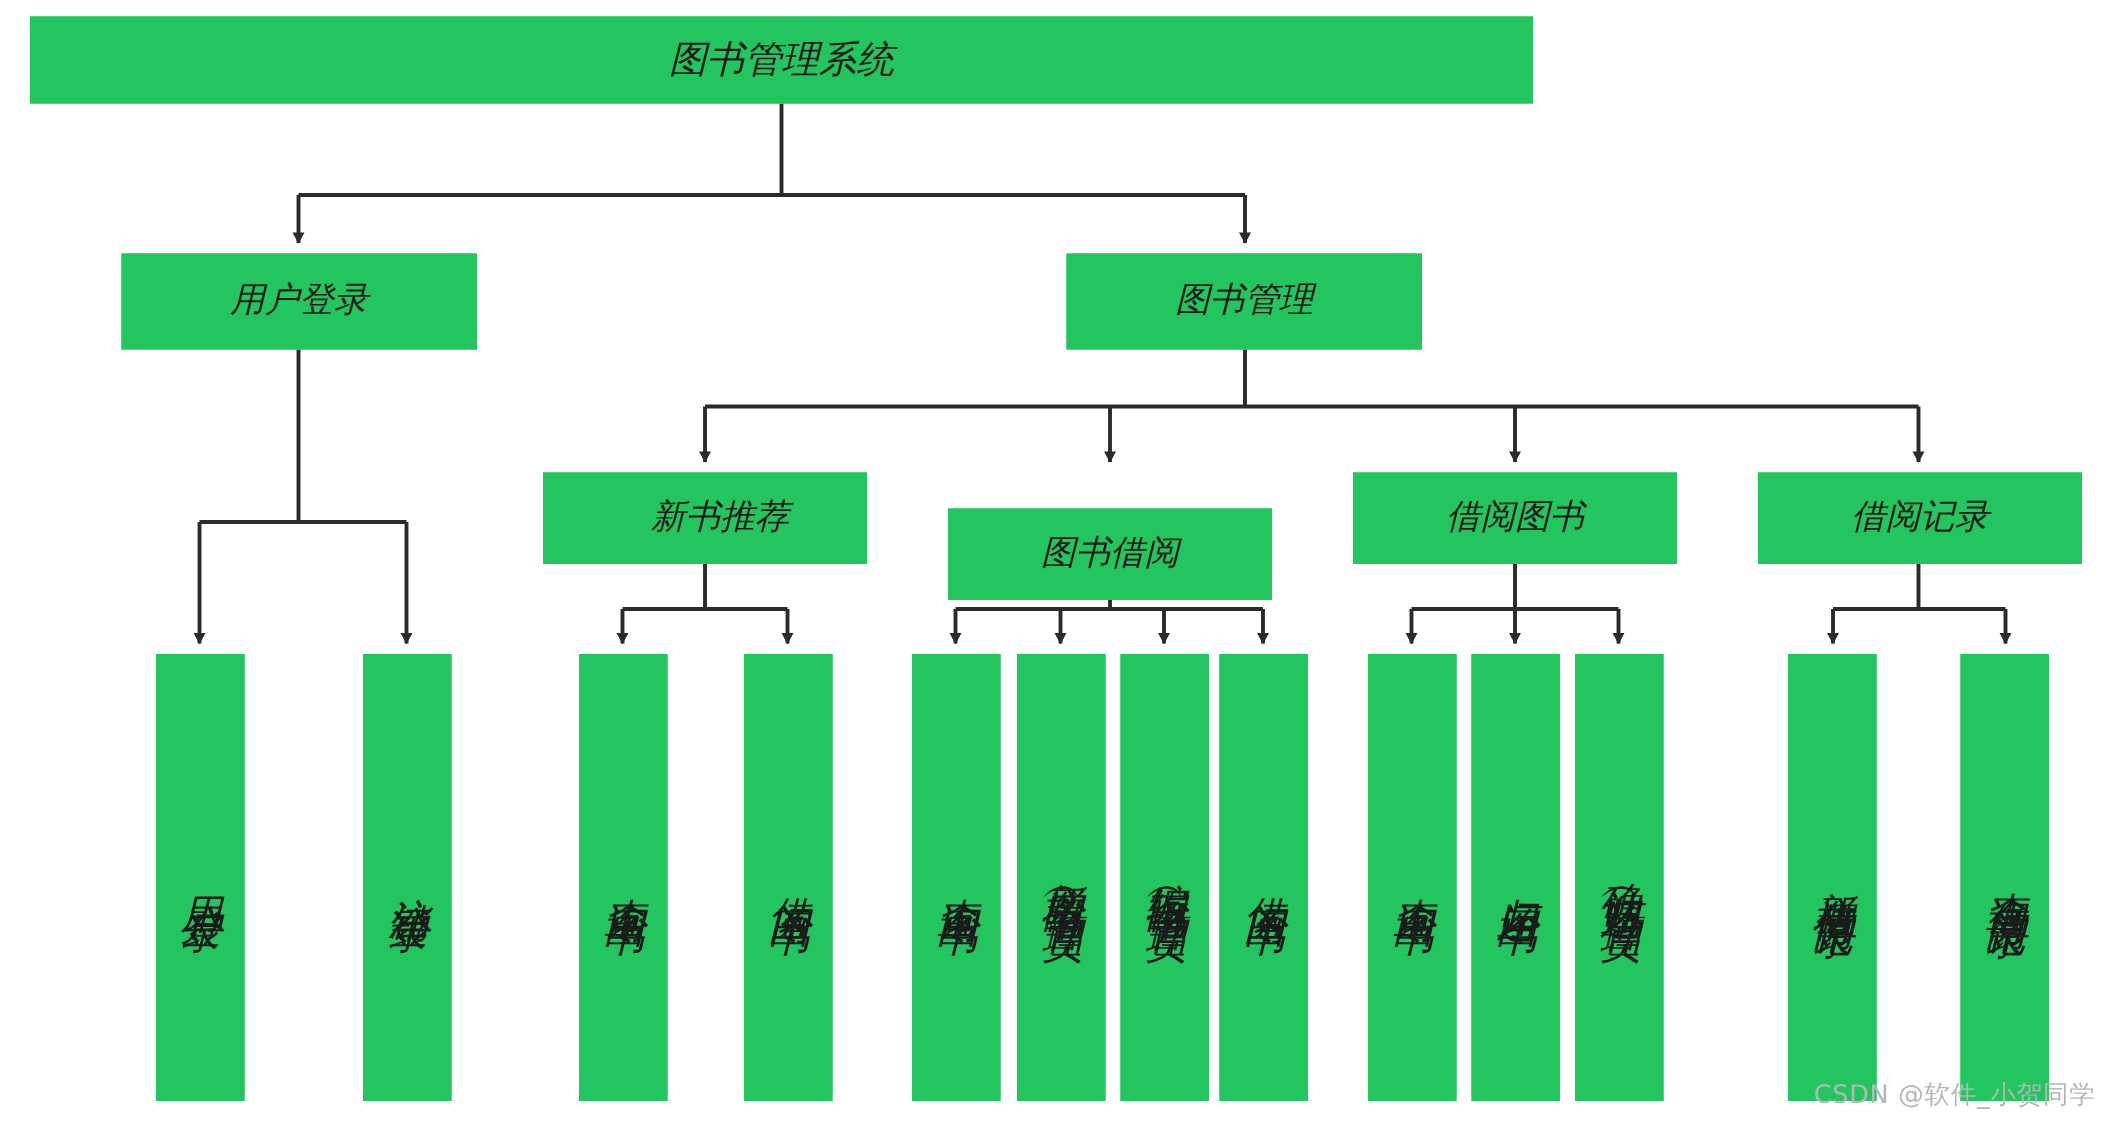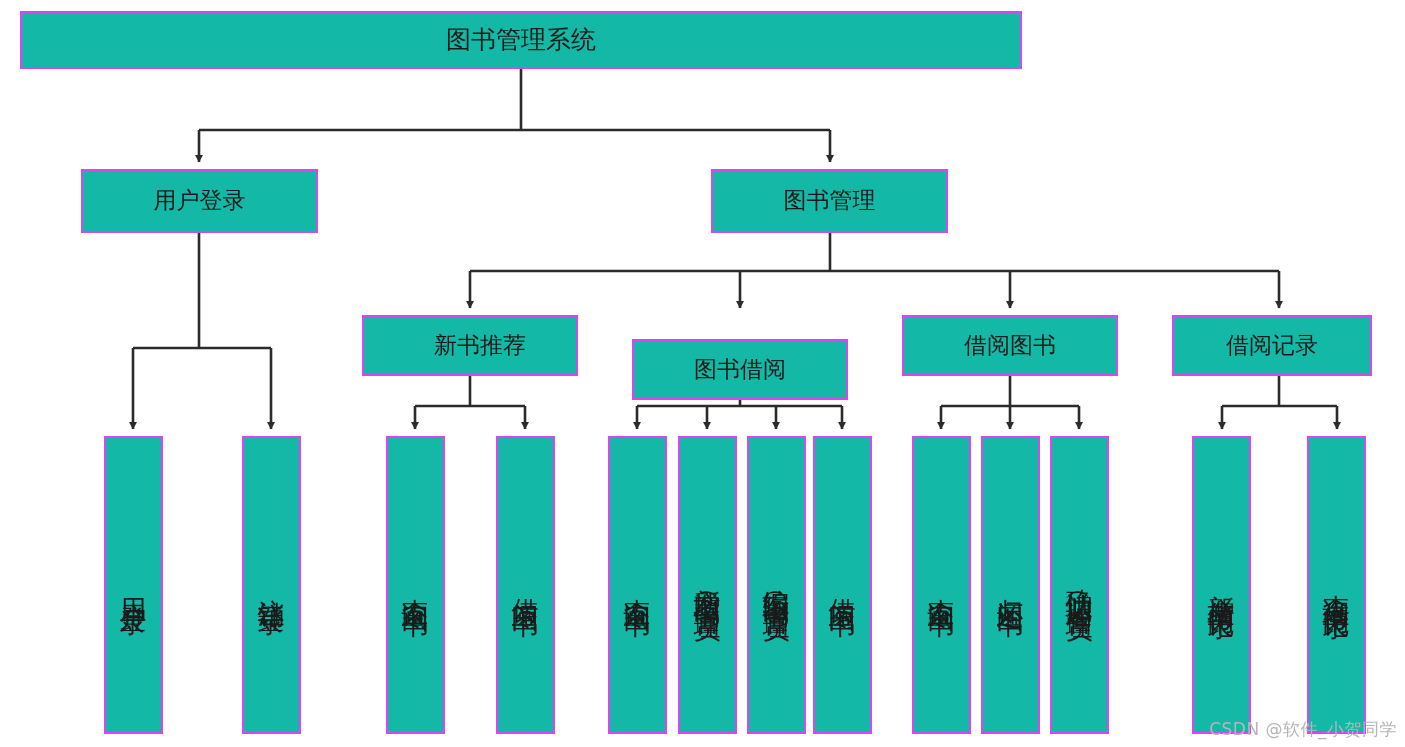--- a/index.html
+++ b/index.html
@@ -5,23 +5,24 @@
   html,body{margin:0;padding:0;}
   body{
     width:1405px;height:747px;background:#ffffff;
     font-family:"DejaVu Sans","Liberation Sans",sans-serif;
     position:relative;overflow:hidden;
   }
   #canvas{position:absolute;left:0;top:0;width:1405px;height:747px;}
   svg.links{position:absolute;left:0;top:0;width:1405px;height:747px;pointer-events:none;}
   .node{
     position:absolute;box-sizing:border-box;
-    background:#14b8a6;border:2px solid #d946ef;
+    background:#22c55e;border:2px solid #22c55e;
     display:flex;align-items:center;justify-content:center;
     color:#1a1a1a;
+    font-style:italic;
   }
   .node .lbl{display:block;text-align:center;line-height:1.18;}
   
   .h-node .lbl{writing-mode:horizontal-tb;}
   .root .lbl{font-size:25px;}
   .lvl2 .lbl{font-size:23px;}
   .lvl3 .lbl{font-size:23px;}
   
   .v-node{align-items:center;justify-content:center;}
   .v-node .lbl{
@@ -106,21 +107,21 @@
 
   <div class="node h-node lvl3" style="left:362px;top:315px;width:216px;height:61px;padding-left:20px;">
     <span class="lbl">新书推荐</span>
   </div>
   <div class="node h-node lvl3" style="left:632px;top:315px;width:216px;height:61px;margin-top:24px;">
     <span class="lbl">图书借阅</span>
   </div>
   <div class="node h-node lvl3" style="left:902px;top:315px;width:216px;height:61px;">
     <span class="lbl">借阅图书</span>
   </div>
-  <div class="node h-node lvl3" style="left:1172px;top:315px;width:200px;height:61px;">
+  <div class="node h-node lvl3" style="left:1172px;top:315px;width:216px;height:61px;">
     <span class="lbl">借阅记录</span>
   </div>
 
   <div class="node v-node" style="left:104px;top:436px;width:59px;height:298px;">
     <span class="lbl">用户登录</span>
   </div>
   <div class="node v-node" style="left:242px;top:436px;width:59px;height:298px;">
     <span class="lbl">注销登录</span>
   </div>
 

